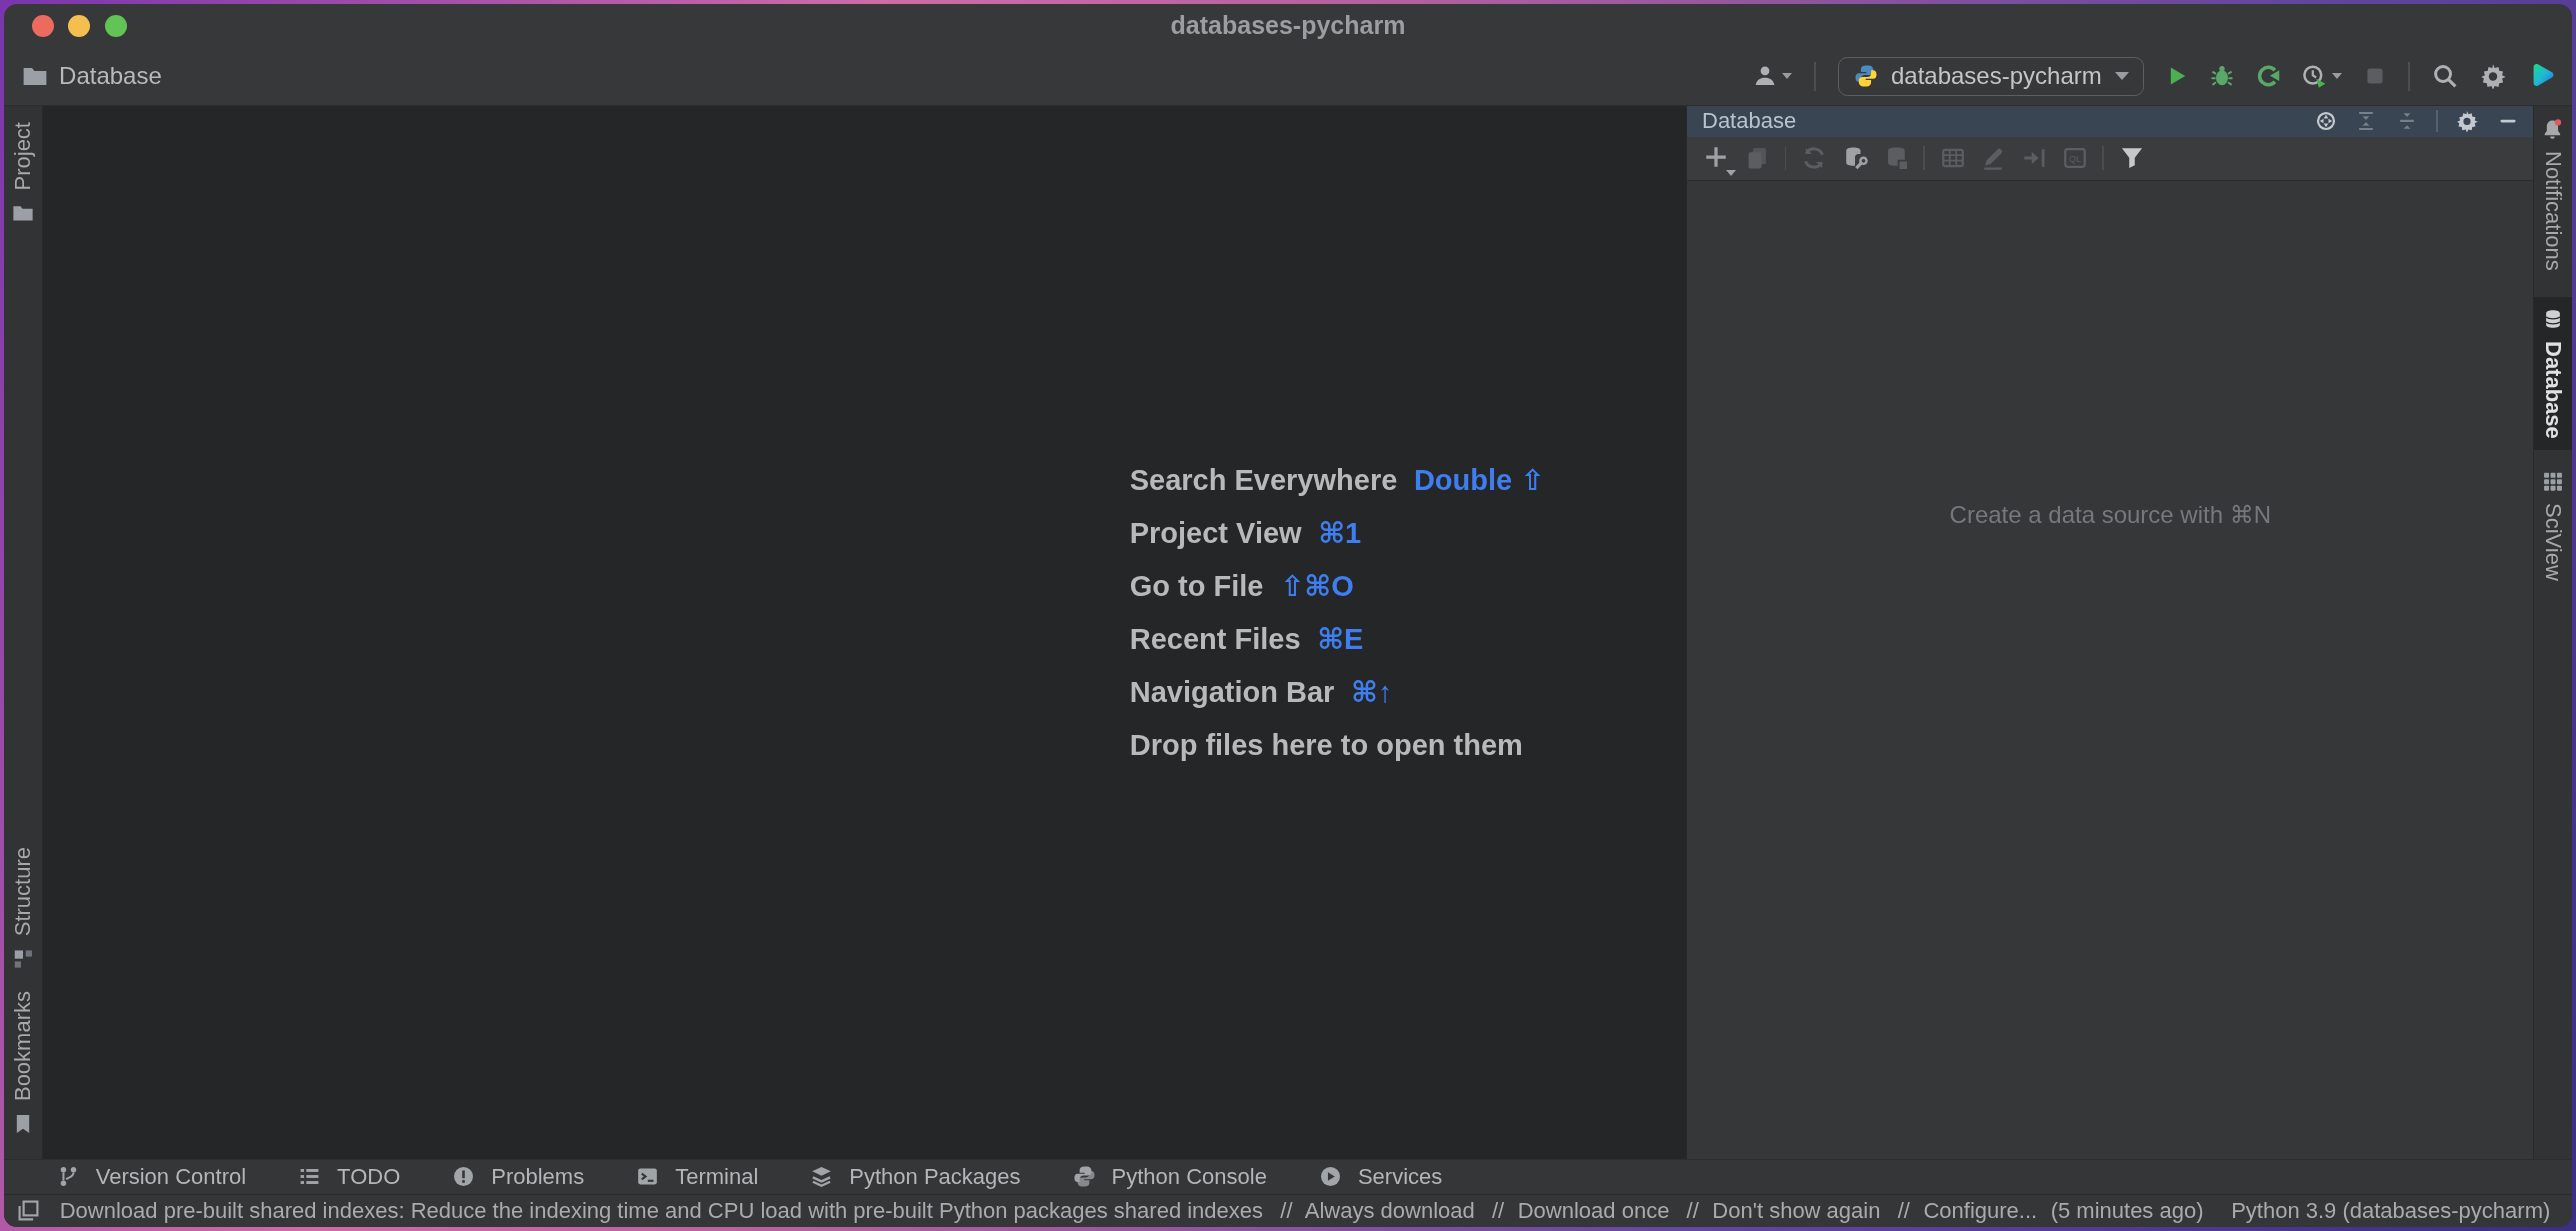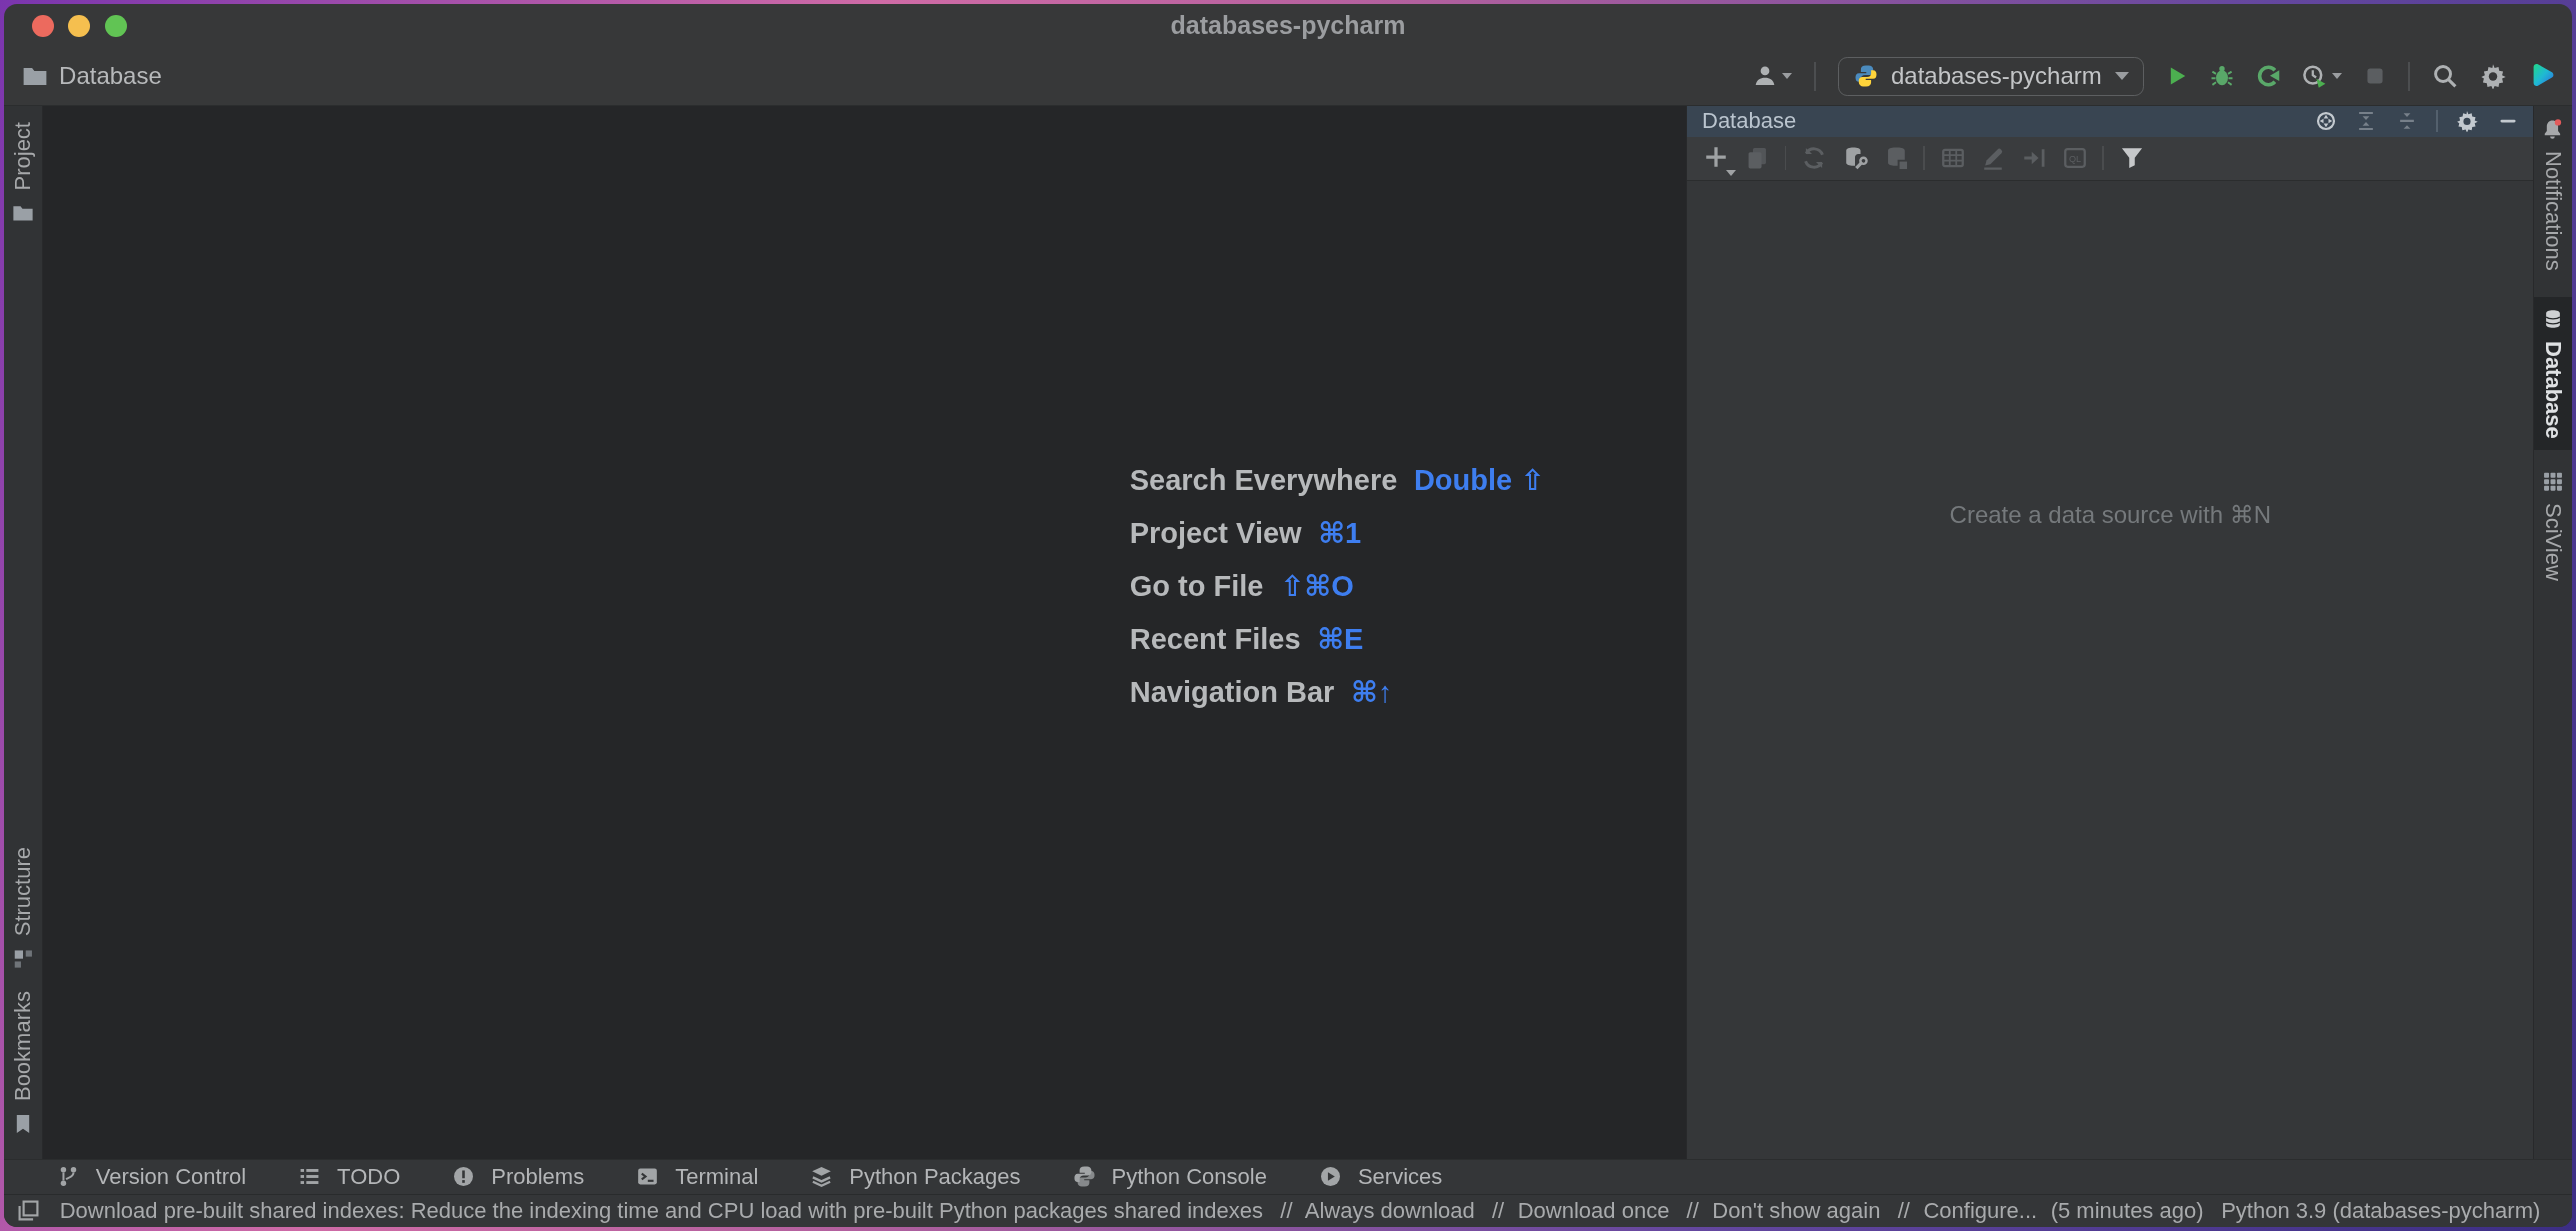--- a/index.html
+++ b/index.html
@@ -80,21 +80,21 @@
     border-left:5.5px solid transparent; border-right:5.5px solid transparent; border-top:6.4px solid #9fa2a4; }
   .db-body { flex:1 1 auto; text-align:center; padding-top:320px; }
   .db-empty { color:#75797c; font-size:24px; }
 
   
   .bottombar { height:35px; background:#343638; display:flex; align-items:center; padding-left:53px;
     gap:52px; flex:0 0 auto; border-top:1.8px solid #2b2d2e; }
   .bb-item { display:flex; align-items:center; gap:16px; color:#b4b6b8; font-size:22px; white-space:nowrap; }
   .bb-icon { width:23px; height:23px; color:#a2a5a7; }
   .statusbar { height:33px; background:#343638; border-top:1.8px solid #292b2c; display:flex; align-items:center;
-    padding:0 32px 0 13px; font-size:22px; color:#a9abad; flex:0 0 auto; white-space:nowrap; }
+    padding:0 22px 0 13px; font-size:22px; color:#a9abad; flex:0 0 auto; white-space:nowrap; }
   .sb-icon { width:23px; height:23px; color:#a2a5a7; margin-right:20px; flex:0 0 auto; }
   .sb-msg span { margin-right:7.4px; }
   .sb-sep { margin:0 3.7px; }
   .sb-right { margin-left:auto; }
   .gear-hole { fill:#373839; }
 </style>
 </head>
 <body>
 
 <div class="frame">
@@ -234,20 +234,24 @@
             <span class="sc-label">Go to File</span>
             <span class="sc-keys">⇧⌘O</span>
           </div>
           <div class="sc-row">
             <span class="sc-label">Recent Files</span>
             <span class="sc-keys">⌘E</span>
           </div>
           <div class="sc-row">
             <span class="sc-label">Navigation Bar</span>
             <span class="sc-keys">⌘↑</span>
+          </div>
+          <div class="sc-row">
+            <span class="sc-label">Drop files here to open them</span>
+            <span class="sc-keys"></span>
           </div>
         </div>
       </div>
 
       <div class="dbpanel">
         <div class="db-header">
           <span class="db-title">Database</span>
           <svg class="hdr-ico" viewBox="0 0 16 16" width="22" height="22">
               <circle cx="8" cy="8" r="5.8" stroke="currentColor" stroke-width="1.6" fill="none"></circle>
               <path fill="currentColor" d="M8 3.4l1.7 2.8H6.3zM8 12.6l1.7-2.8H6.3zM3.4 8l2.8-1.7v3.4zM12.6 8l-2.8-1.7v3.4z"></path>

